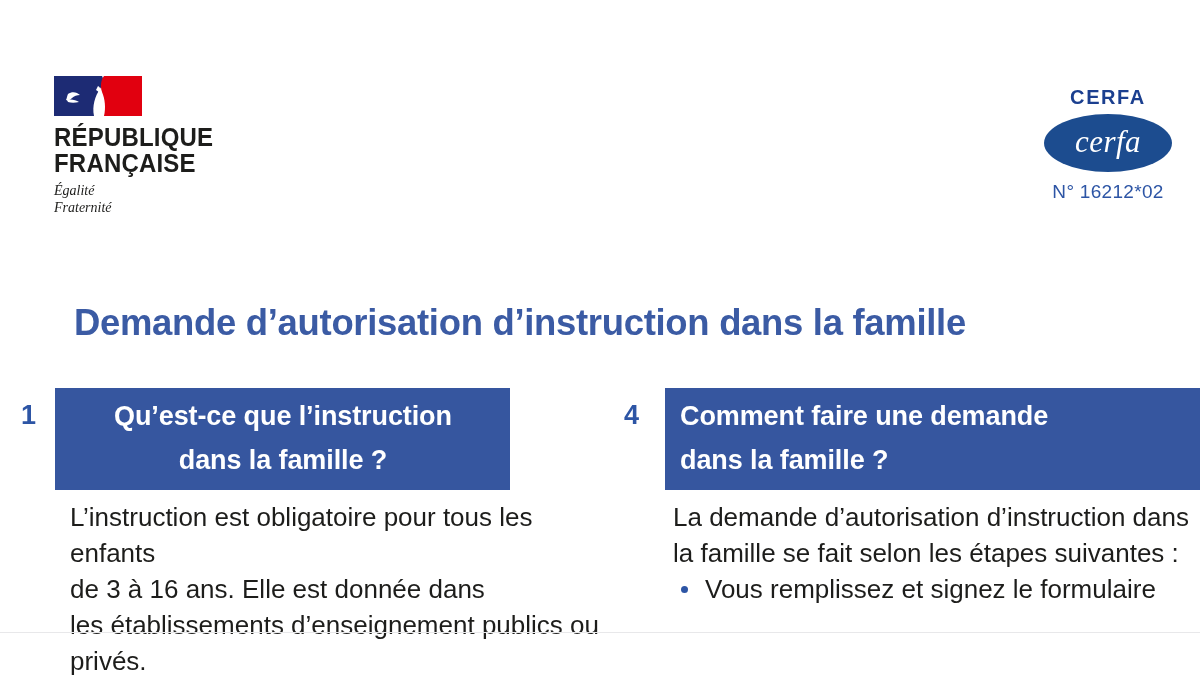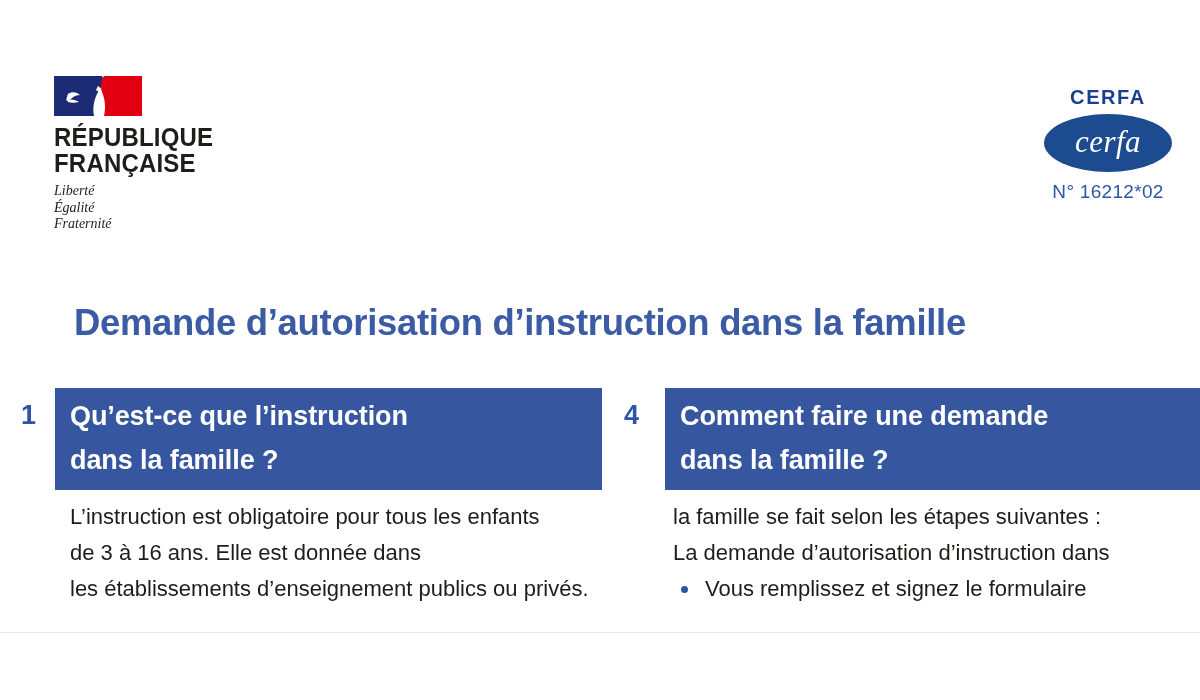--- a/index.html
+++ b/index.html
@@ -157,26 +157,26 @@
     background: #36569f;
     color: #ffffff;
     font-family: "Liberation Sans", sans-serif;
     font-weight: bold;
     font-size: 27px;
     line-height: 44px;
     padding: 6px 14px 8px 15px;
     box-sizing: border-box;
     letter-spacing: -0.1px;
   }
-  .col-left .sec-band  { width: 547px; }
+  .col-left .sec-band  { width: 455px; text-align: center; }
   .col-right .sec-band { width: 537px; }
 
   .sec-body {
     font-family: "Liberation Sans", sans-serif;
-    font-size: 22px;
+    font-size: 26px;
     line-height: 36px;
     color: #1d1d1b;
     padding-top: 9px;
   }
   .col-left .sec-body  { padding-left: 70px; padding-right: 10px; }
   .col-right .sec-body { padding-left: 65px; padding-right: 10px; }
 
   .sec-body p { margin: 0; }
 
   ul.bullets {
@@ -222,21 +222,20 @@
       <path d="M58 0 L58 40 L50 40 C52 32 51 23 48 16 C46 10 47 4 50 0 Z" fill="#e1000f"></path>
       <path d="M14 18 C18 15 23 16 26 19 C23 19 20 20 18 22 C16 24 14 25 12 24 C13 22 13 20 14 18 Z" fill="#ffffff"></path>
       <path d="M13 24 C17 23 22 24 25 26 C21 27 17 27 14 26 Z" fill="#ffffff"></path>
       <path d="M44 10 C47 12 48 16 47 20 C46 17 44 15 42 14 Z" fill="#ffffff"></path>
     </svg>
     <div class="rf-name">
       <div>RÉPUBLIQUE</div>
       <div>FRANÇAISE</div>
     </div>
     <div class="rf-motto">
-      <div>Liberté</div>
       <div>Égalité</div>
       <div>Fraternité</div>
     </div>
   </div>
 
   <div class="cerfa-block">
     <div class="cerfa-word">CERFA</div>
     <div class="cerfa-oval">
       <span>cerfa</span>
     </div>
@@ -266,22 +265,22 @@
 
   <div class="col col-right">
     <div class="sec-head">
       <div class="sec-num right">4</div>
       <div class="sec-band">
         <div>Comment faire une demande</div>
         <div>dans la famille ?</div>
       </div>
     </div>
     <div class="sec-body">
+      <p>La demande d’autorisation d’instruction dans</p>
       <p>la famille se fait selon les étapes suivantes :</p>
-      <p>La demande d’autorisation d’instruction dans</p>
       <ul class="bullets">
         <li>
           <span class="dot"></span>
           <span>Vous remplissez et signez le formulaire</span>
         </li>
       </ul>
     </div>
   </div>
 
 </div>

